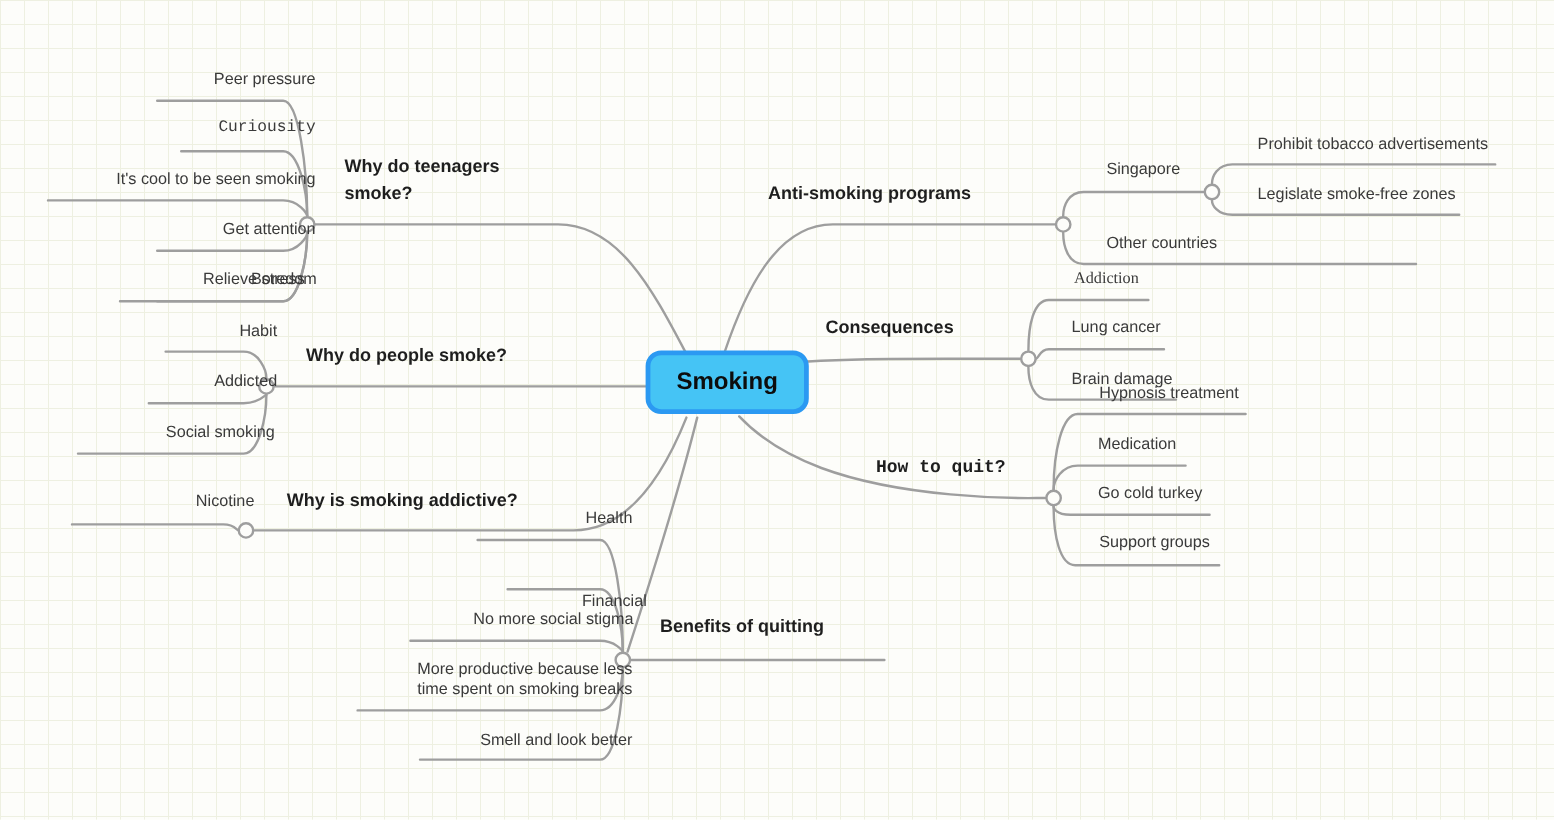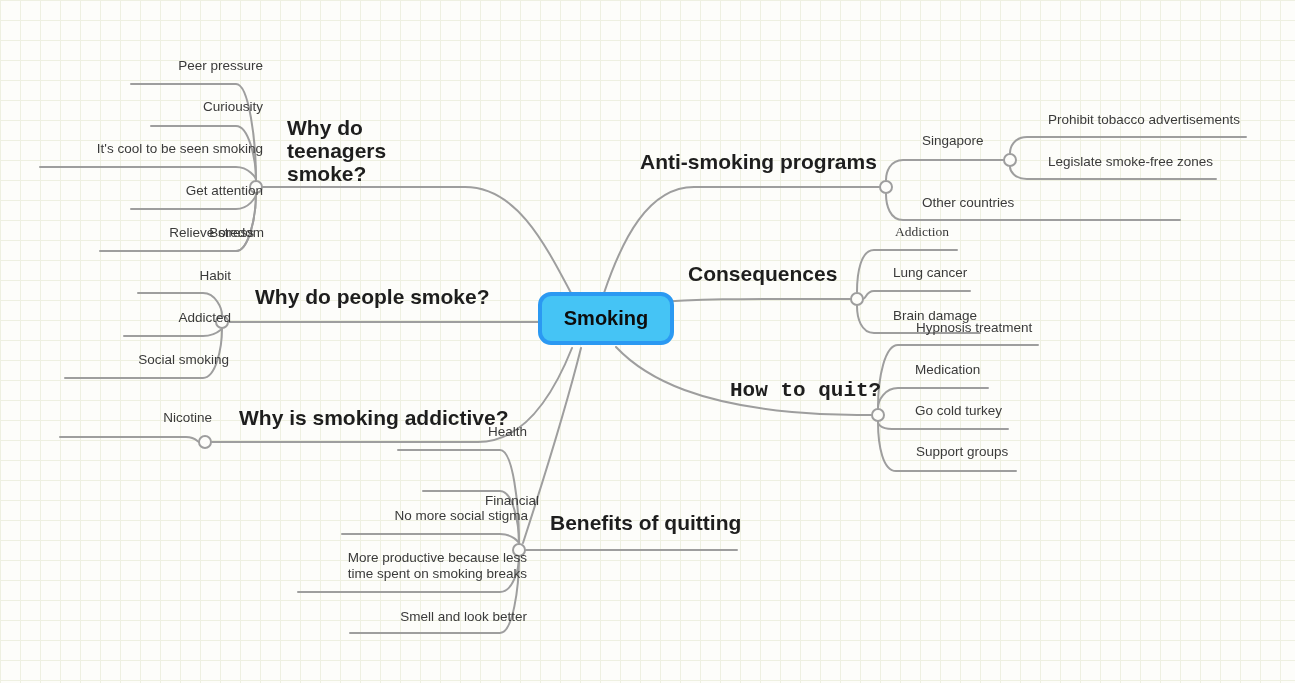--- a/index.html
+++ b/index.html
@@ -7,21 +7,21 @@
   #canvas{
     position:relative;width:1295px;height:683px;overflow:hidden;
     background-color:#fdfdfa;
     background-image:linear-gradient(#eef0e1 1px, transparent 1px),
                      linear-gradient(90deg, #eef0e1 1px, transparent 1px);
     background-size:20px 20px;
   }
   #edges{position:absolute;left:0;top:0;z-index:1;}
   #labels{position:absolute;left:0;top:0;width:100%;height:100%;z-index:2;padding-left:44px;}
   .topic-title{
-    position:absolute;font-weight:bold;font-size:21px;line-height:23px;
+    position:absolute;font-weight:bold;font-size:15px;line-height:23px;
     color:#1e1e1e;white-space:nowrap;transform:translateY(-50%);
   }
   .topic-title.wrap{white-space:normal;}
   .subtopic{
     position:absolute;font-size:13.5px;line-height:16px;color:#3a3a3a;
     white-space:nowrap;transform:translateY(-50%);
   }
   .subtopic.wrap{white-space:normal;}
   .central-node{
     position:absolute;z-index:3;box-sizing:border-box;
@@ -72,21 +72,21 @@
       <circle cx="857" cy="299" r="6" fill="#fdfdfa" stroke="#9e9e9e" stroke-width="2"></circle>
       <path d="M 616 347 C 650 383 706 404 792 412 C 834 416 856 415 871 415" fill="none" stroke="#9e9e9e" stroke-width="2" stroke-linecap="round"></path>
       <path d="M 878 408 C 878 376.5 885 345 898 345 L 1038 345" fill="none" stroke="#9e9e9e" stroke-width="2" stroke-linecap="round"></path>
       <path d="M 878 408 C 878 400.15 885 388 898 388 L 988 388" fill="none" stroke="#9e9e9e" stroke-width="2" stroke-linecap="round"></path>
       <path d="M 878 422 C 878 422.7 879 429 892 429 L 1008 429" fill="none" stroke="#9e9e9e" stroke-width="2" stroke-linecap="round"></path>
       <path d="M 878 422 C 878 445.8 883 471 896 471 L 1016 471" fill="none" stroke="#9e9e9e" stroke-width="2" stroke-linecap="round"></path>
       <circle cx="878" cy="415" r="6" fill="#fdfdfa" stroke="#9e9e9e" stroke-width="2"></circle>
     </svg>
   <div id="labels">
       <div class="subtopic" style="right: 1076px; text-align: right; top: 66px;">Peer pressure</div>
-      <div class="subtopic" style="right: 1076px; text-align: center; top: 107px;">Curiousity</div>
+      <div class="subtopic" style="right: 1076px; text-align: center; top: 107px; font-family: Liberation Mono, monospace;">Curiousity</div>
       <div class="subtopic" style="right: 1076px; text-align: right; top: 149px;">It's cool to be seen smoking</div>
       <div class="subtopic" style="right: 1076px; text-align: right; top: 191px;">Get attention</div>
       <div class="subtopic" style="right: 1085px; text-align: right; top: 233px;">Relieve stress</div>
       <div class="subtopic" style="right: 1075px; text-align: right; top: 233px;">Boredom</div>
       <div class="topic-title wrap" style="width: 162px; left: 287px; top: 150px;">Why do teenagers smoke?</div>
       <div class="subtopic" style="right: 1108px; text-align: right; top: 276px;">Habit</div>
       <div class="subtopic" style="right: 1108px; text-align: right; top: 318px;">Addicted</div>
       <div class="subtopic" style="right: 1110px; text-align: center; top: 360px;">Social smoking</div>
       <div class="topic-title" style="left: 255px; top: 296px;">Why do people smoke?</div>
       <div class="subtopic" style="right: 1127px; text-align: right; top: 418px;">Nicotine</div>

